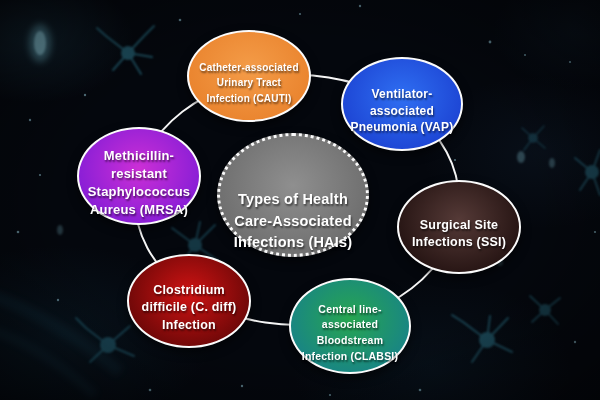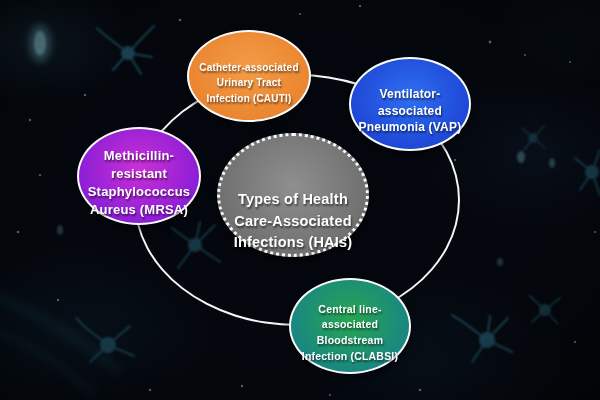--- a/index.html
+++ b/index.html
@@ -43,21 +43,21 @@
   .node .label {
     white-space: pre-line;
     width: 100%;
     text-shadow: 1px 2px 2px rgba(0,0,0,.55);
     letter-spacing: .2px;
     margin-top: 14px;
   }
   .n-center { left: 217px; top: 133px; width: 152px; height: 124px; font-size: 14.5px; line-height: 1.5;
               border: 3px dotted #fafafa; align-items: flex-end; }
   .n-cauti  { left: 187px; top: 30px;  width: 124px; height: 92px;  font-size: 10px;   line-height: 1.55; }
-  .n-vap    { left: 349px; top: 57px;  width: 122px; height: 94px;  font-size: 12px;   line-height: 1.4; }
+  .n-vap    { left: 341px; top: 57px;  width: 122px; height: 94px;  font-size: 12px;   line-height: 1.4; }
   .n-ssi    { left: 397px; top: 180px; width: 124px; height: 94px;  font-size: 12.5px; line-height: 1.4; }
   .n-clabsi { left: 289px; top: 278px; width: 122px; height: 96px;  font-size: 10.5px; line-height: 1.5; }
   .n-cdiff  { left: 127px; top: 254px; width: 124px; height: 94px;  font-size: 12.5px; line-height: 1.4; }
   .n-mrsa   { left: 77px;  top: 127px; width: 124px; height: 98px;  font-size: 13px;   line-height: 1.4; }
   .watermark {
     position: absolute; z-index: 4; top: 13px; right: 16px;
     color: #aeb8c0; font-weight: bold; font-size: 19px; letter-spacing: 1.5px;
     text-shadow: 0 1px 2px rgba(0,0,0,.6);
   }
   .grad-cap {
@@ -169,26 +169,35 @@
   <div class="node n-cauti" style="background: radial-gradient(at 50% 42%, rgb(244, 156, 72) 0%, rgb(232, 128, 42) 88%);">
     <span class="label">Catheter-associated
 Urinary Tract
 Infection (CAUTI)</span>
   </div>
   <div class="node n-vap" style="background: radial-gradient(at 50% 42%, rgb(47, 111, 242) 0%, rgb(26, 62, 207) 88%);">
     <span class="label">Ventilator-
 associated
 Pneumonia (VAP)</span>
   </div>
+  <div class="node n-ssi" style="background: radial-gradient(at 50% 42%, rgb(85, 58, 55) 0%, rgb(30, 14, 13) 88%);">
+    <span class="label">Surgical Site
+Infections (SSI)</span>
+  </div>
   <div class="node n-clabsi" style="background: radial-gradient(at 50% 42%, rgb(39, 166, 80) 0%, rgb(22, 127, 141) 88%); justify-content: center;">
     <span class="label">Central line-
 associated
 Bloodstream
 Infection (CLABSI)</span>
   </div>
+  <div class="node n-cdiff" style="background: radial-gradient(at 50% 42%, rgb(207, 19, 19) 0%, rgb(94, 6, 6) 88%);">
+    <span class="label">Clostridium
+difficile (C. diff)
+Infection</span>
+  </div>
   <div class="node n-mrsa" style="background: radial-gradient(at 50% 42%, rgb(204, 47, 214) 0%, rgb(124, 27, 214) 88%);">
     <span class="label">Methicillin-
 resistant
 Staphylococcus
 Aureus (MRSA)</span>
   </div>
 
 
 </div>
 

